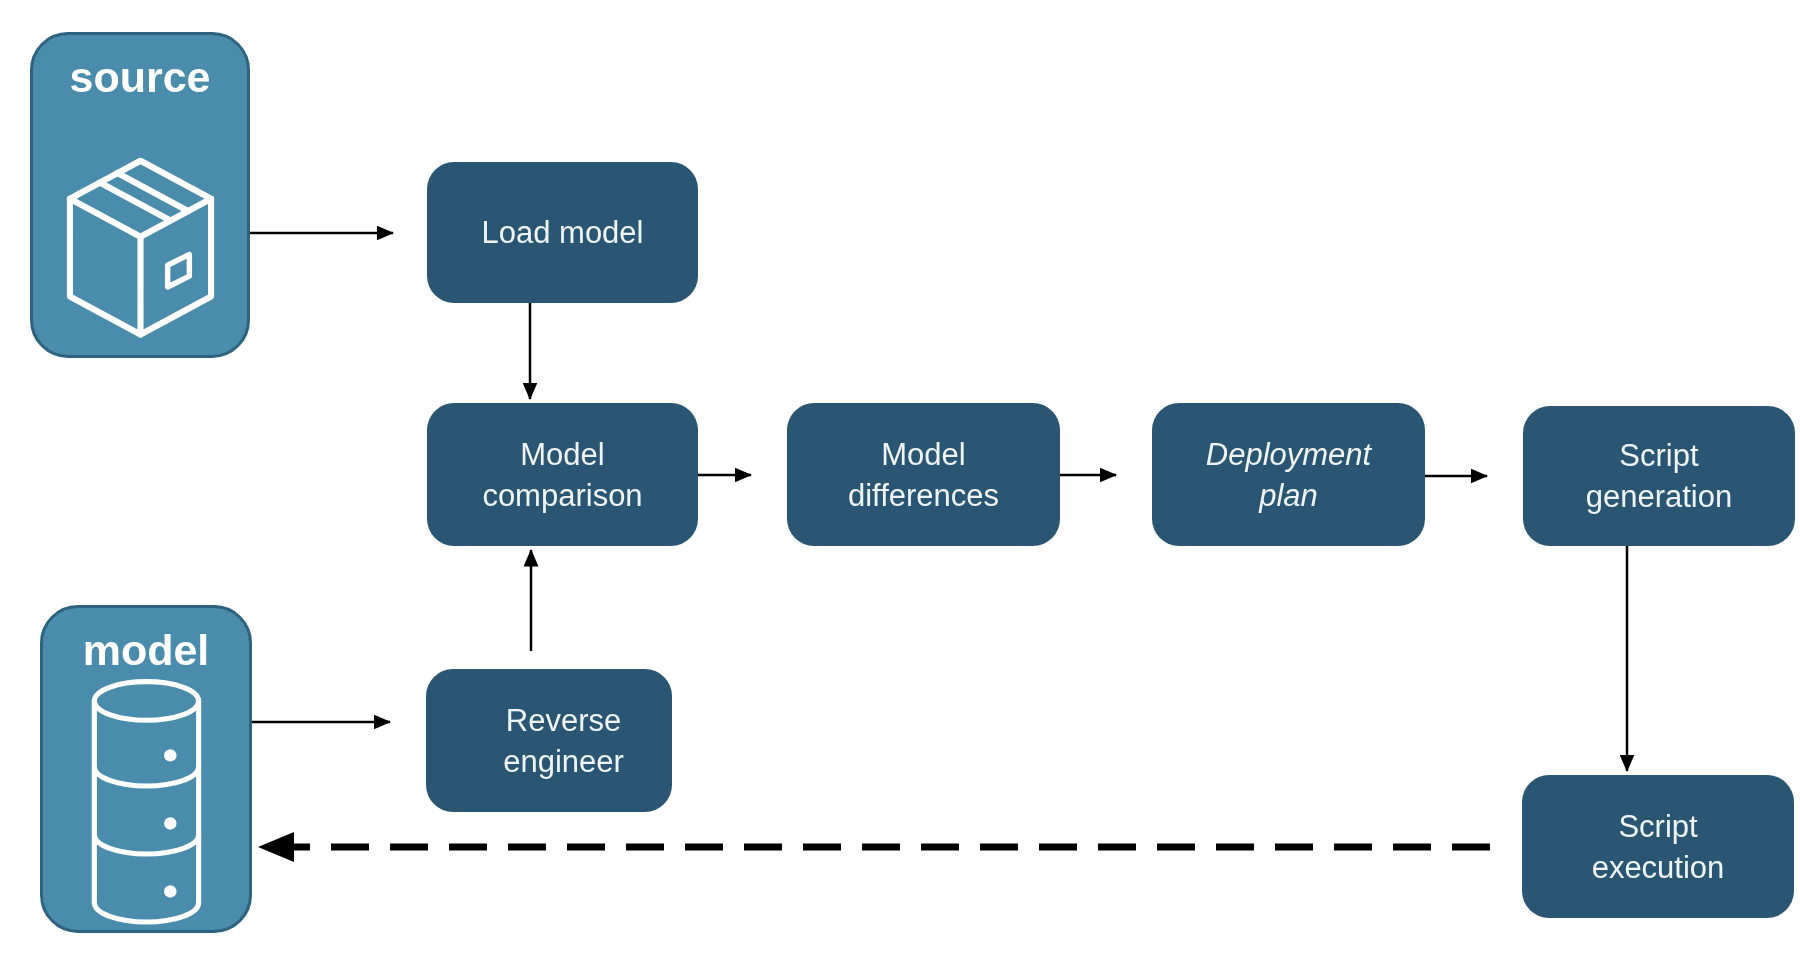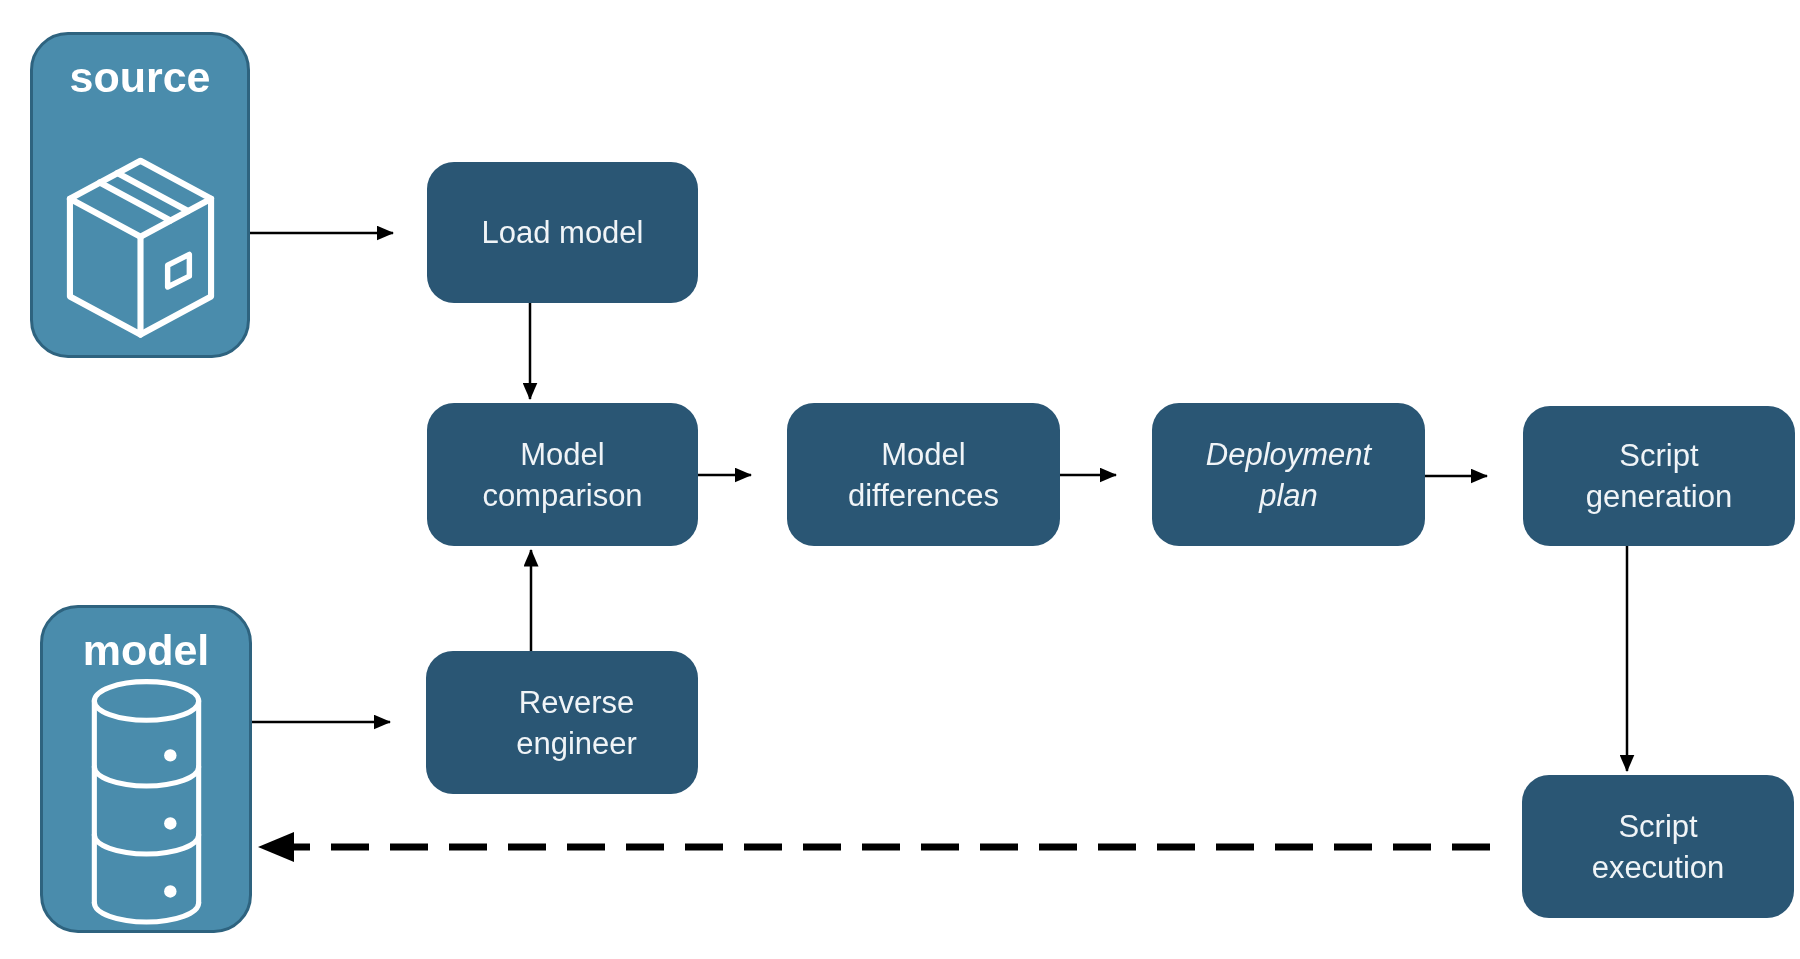--- a/index.html
+++ b/index.html
@@ -74,21 +74,21 @@
   }
 
   #s-source { left: 30px;  top: 32px;  width: 220px; height: 326px; gap: 40px; }
   #s-target { left: 40px;  top: 605px; width: 212px; height: 328px; }
 
   #n-load-model        { left: 395px;  top: 162px; width: 271px; height: 141px; }
   #n-model-comparison  { left: 395px;  top: 403px; width: 271px; height: 143px; }
   #n-model-differences { left: 755px;  top: 403px; width: 273px; height: 143px; }
   #n-deployment-plan   { left: 1120px; top: 403px; width: 273px; height: 143px; font-style: italic; }
   #n-script-generation { left: 1491px; top: 406px; width: 272px; height: 140px; }
-  #n-reverse-engineer  { left: 394px;  top: 651px; width: 272px; height: 143px; padding-left: 29px; }
+  #n-reverse-engineer  { left: 394px;  top: 669px; width: 246px; height: 143px; padding-left: 29px; }
   #n-script-execution  { left: 1490px; top: 775px; width: 272px; height: 143px; }
 </style>
 </head>
 <body>
 
 <div class="canvas">
 
   <svg class="edge-layer" width="1800" height="959" viewBox="0 0 1800 959" aria-hidden="true">
     <defs>
       <marker id="head" orient="auto" markerWidth="7" markerHeight="6" refX="6.6" refY="3">

